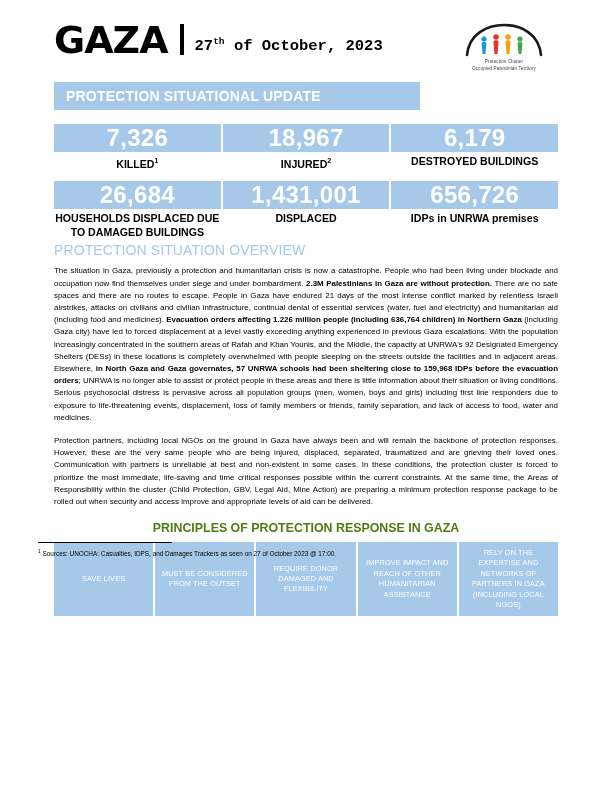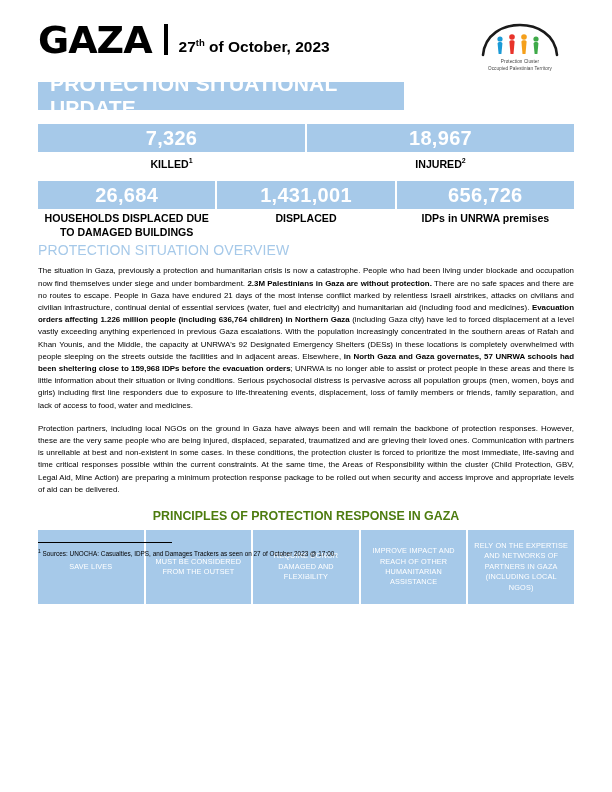--- a/index.html
+++ b/index.html
@@ -13,21 +13,21 @@
     font-family: "Liberation Sans", sans-serif;
     color: #000000;
     position: relative;
     overflow: hidden;
   }
   .page {
     position: relative;
     width: 612px;
     height: 620px;
     box-sizing: border-box;
-    padding: 0 38px;
+    padding: 0 54px;
   }
 
   
   .header {
     position: relative;
     height: 78px;
   }
   .title-row {
     display: flex;
     align-items: flex-end;
@@ -41,21 +41,21 @@
     line-height: 0.95;
     color: #000;
   }
   .divider-bar {
     width: 4px;
     height: 31px;
     background: #000;
     margin: 0 11px 3px 12px;
   }
   .date {
-    font-family: Liberation Sans, sans-serif;
+    font-family: Liberation Mono, monospace;
     font-weight: bold;
     font-size: 15.5px;
     line-height: 1;
     padding-bottom: 3px;
     white-space: nowrap;
   }
   .date sup {
     font-size: 9.5px;
     vertical-align: super;
   }
@@ -88,21 +88,21 @@
     display: flex;
     align-items: center;
     padding-left: 12px;
     box-sizing: border-box;
     margin-top: 4px;
   }
   .banner-text {
     color: #ffffff;
     font-family: "Liberation Sans", sans-serif;
     font-weight: bold;
-    font-size: 21px;
+    font-size: 14px;
     letter-spacing: 0.2px;
   }
 
   
   .stats-block { margin-top: 14px; }
   .stat-row {
     display: flex;
     width: 100%;
   }
   .stat-row + .stat-row { margin-top: 10px; }
@@ -111,21 +111,21 @@
     text-align: center;
     border-right: 2px solid #ffffff;
     box-sizing: border-box;
   }
   .stat-cell:last-child { border-right: none; }
   .stat-num {
     background: #a6c9e9;
     color: #ffffff;
     font-family: "Liberation Sans", sans-serif;
     font-weight: bold;
-    font-size: 20px;
+    font-size: 24px;
     line-height: 28px;
     letter-spacing: 0.3px;
   }
   .stat-label {
     font-family: "Liberation Sans", sans-serif;
     font-weight: bold;
     font-size: 10.6px;
     line-height: 14px;
     color: #000000;
     padding-top: 2px;
@@ -264,20 +264,24 @@
   <div class="stats-block">
     <div class="stat-row">
       <div class="stat-cell">
         <div class="stat-num">7,326</div>
         <div class="stat-label"><span>KILLED</span><sup>1</sup></div>
       </div>
       <div class="stat-cell">
         <div class="stat-num">18,967</div>
         <div class="stat-label"><span>INJURED</span><sup>2</sup></div>
       </div>
+      <div class="stat-cell">
+        <div class="stat-num">6,179</div>
+        <div class="stat-label"><span>DESTROYED BUILDINGS</span></div>
+      </div>
     </div>
 
     <div class="stat-row">
       <div class="stat-cell">
         <div class="stat-num">26,684</div>
         <div class="stat-label">HOUSEHOLDS DISPLACED DUE TO DAMAGED BUILDINGS</div>
       </div>
       <div class="stat-cell">
         <div class="stat-num">1,431,001</div>
         <div class="stat-label">DISPLACED</div>

